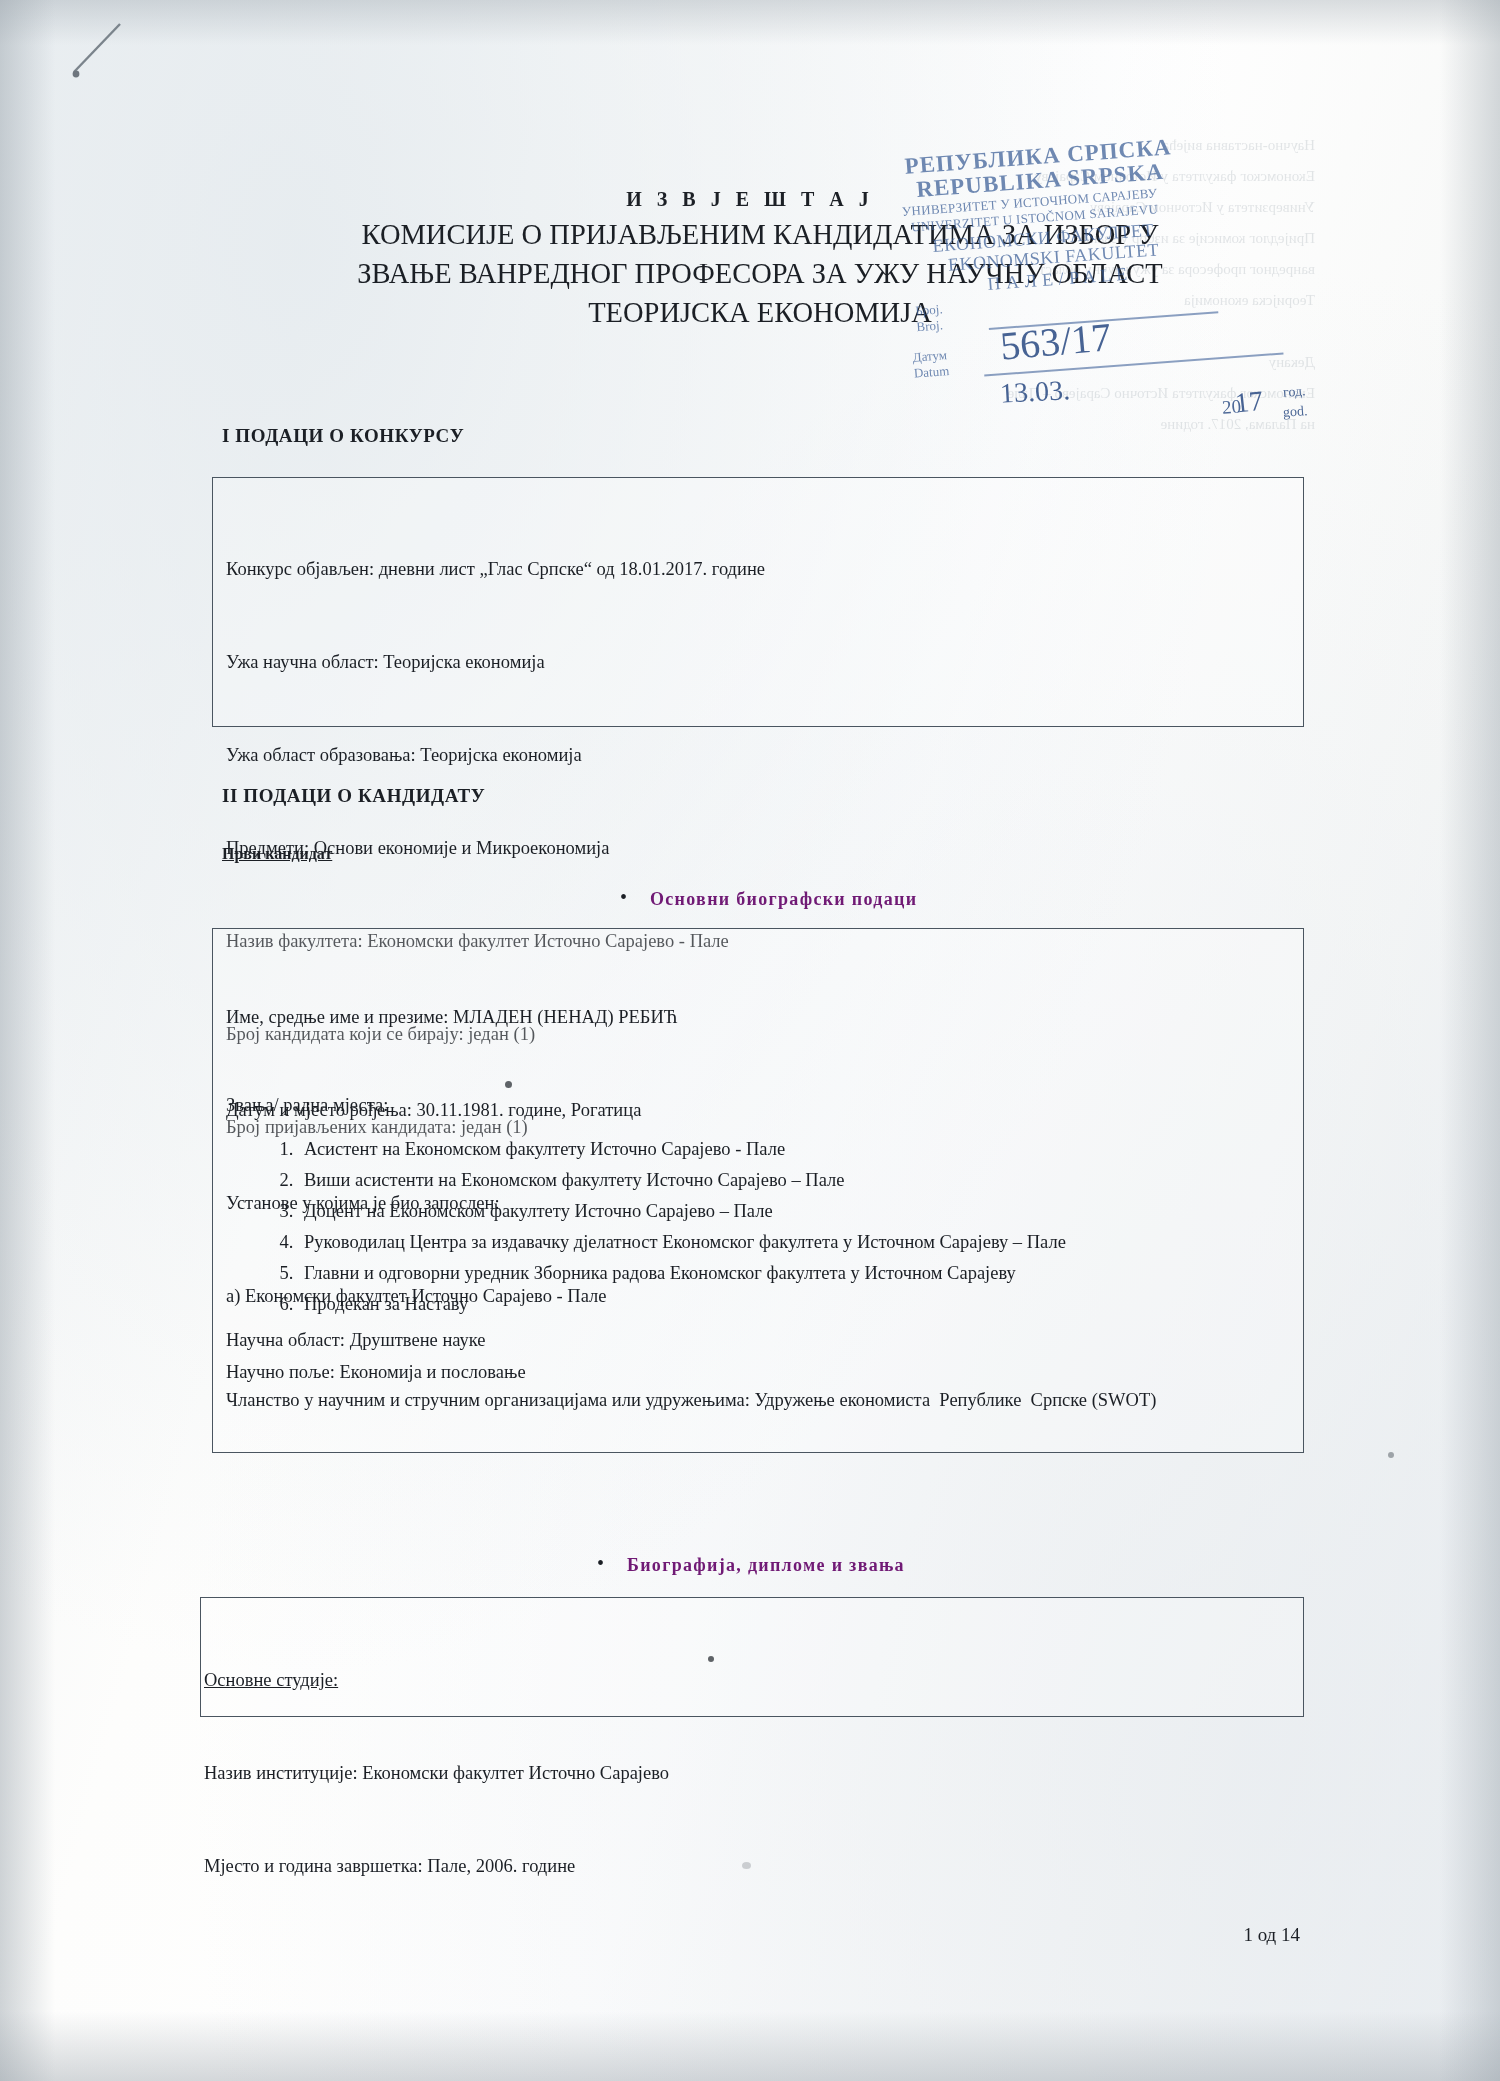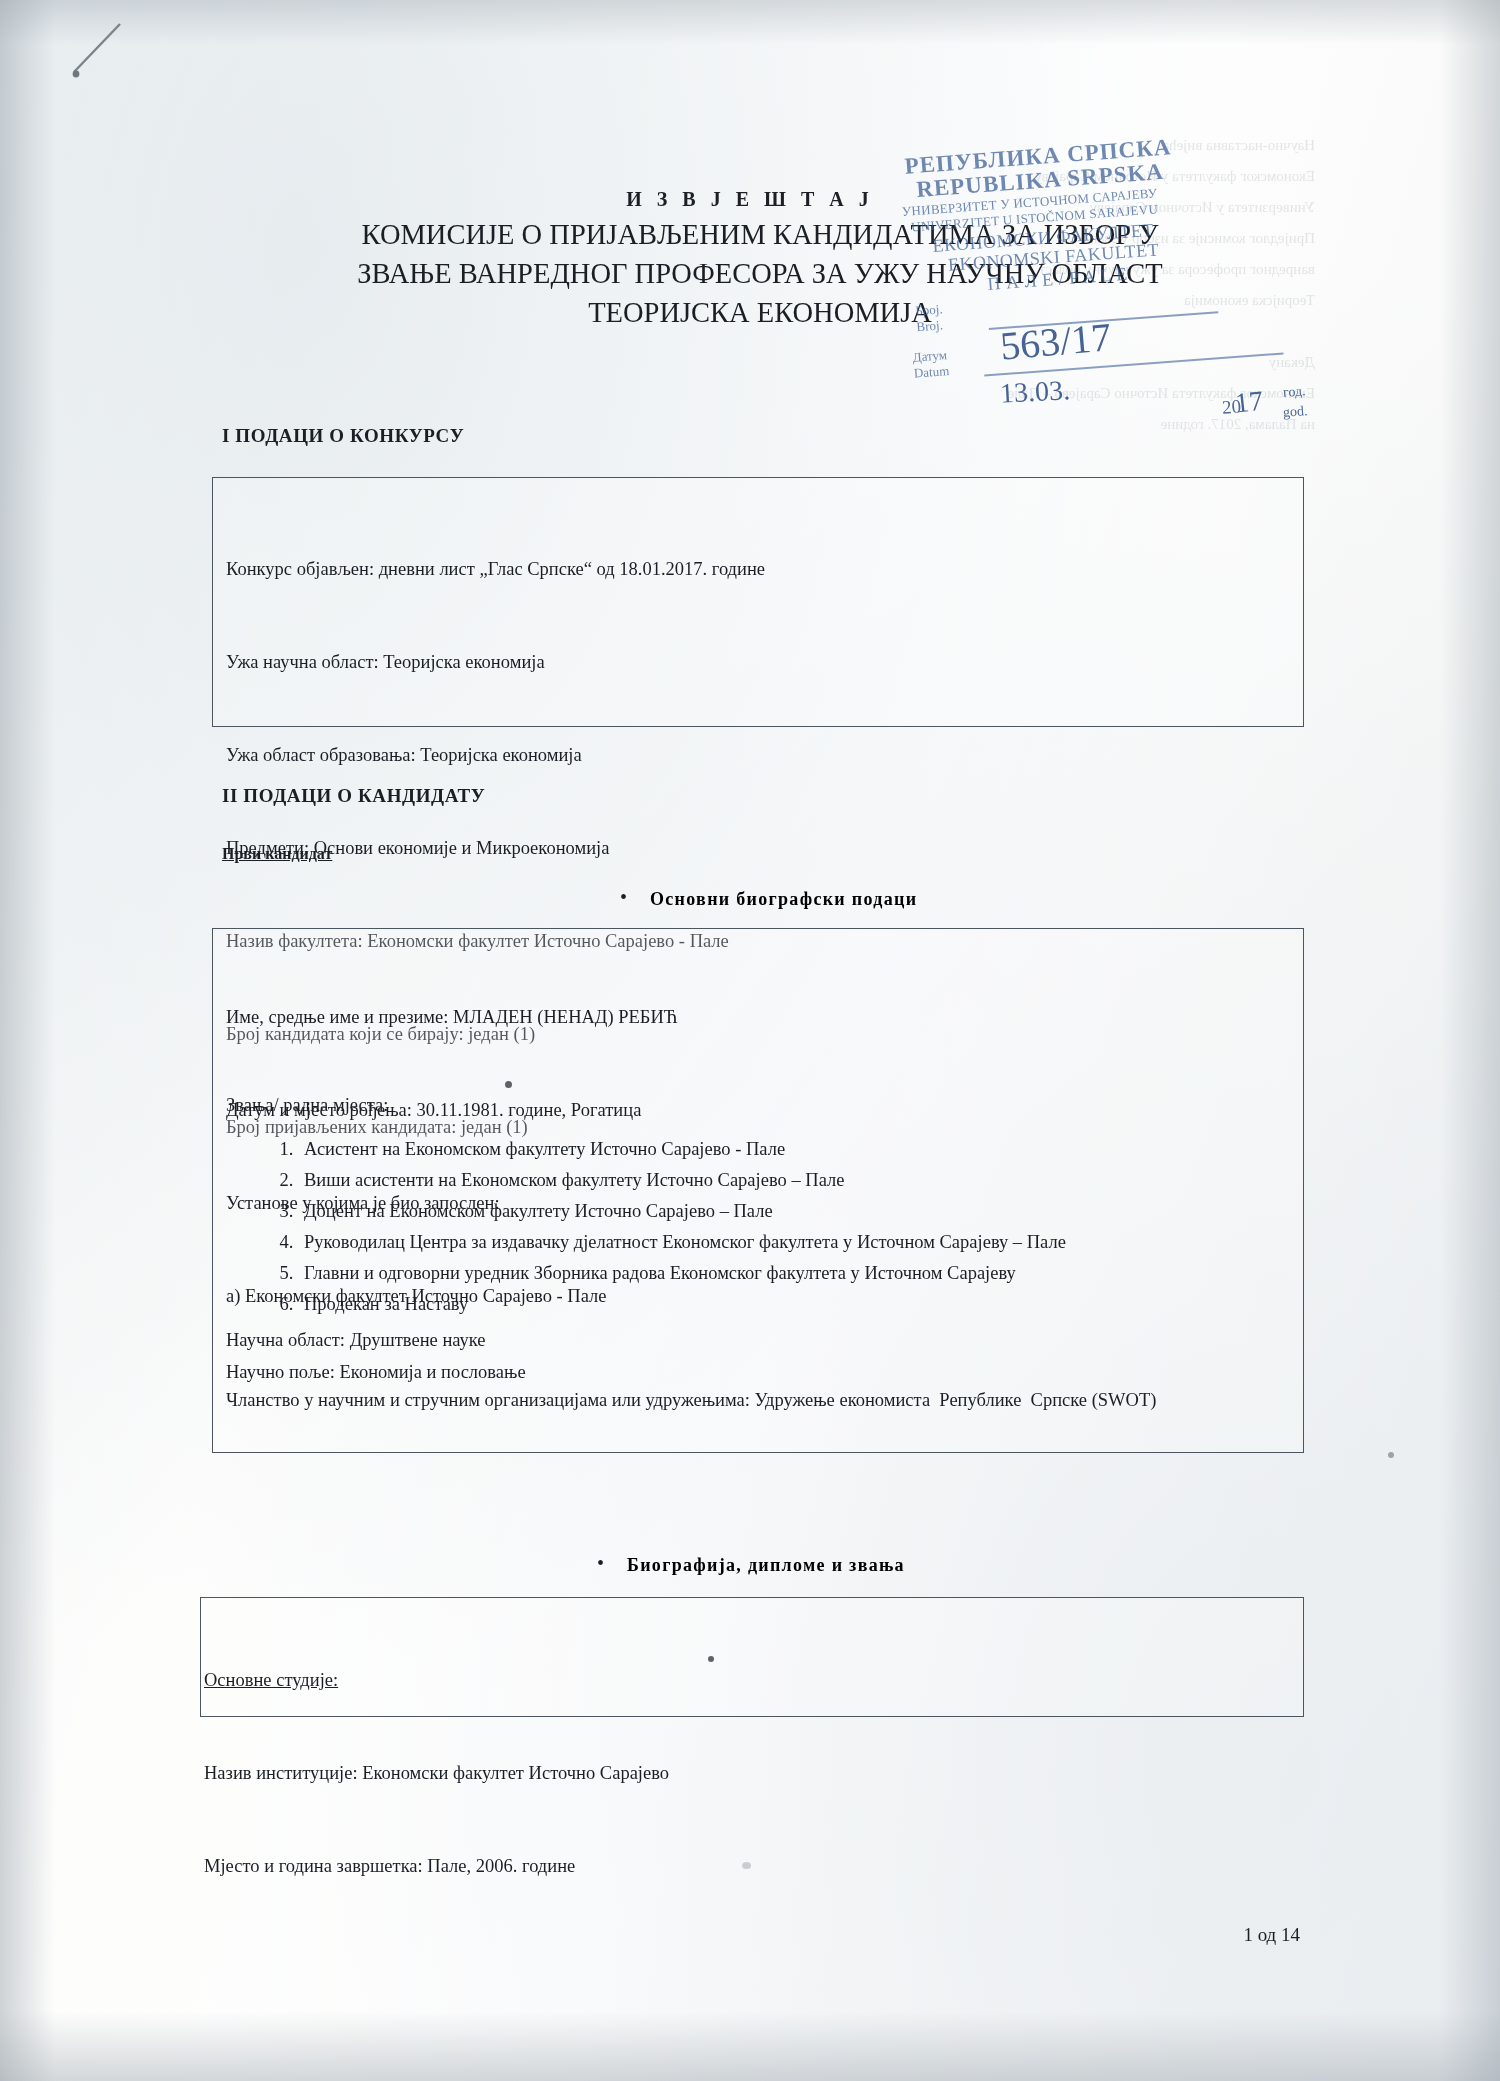--- a/index.html
+++ b/index.html
@@ -147,21 +147,21 @@
     font-size: 16px;
     font-weight: bold;
     text-decoration: underline;
     color: #1b1f25;
   }
   .bullet-h {
     position: absolute;
     font-size: 18px;
     font-weight: bold;
     letter-spacing: 1.3px;
-    color: #000000;
+    color: #701a75;
   }
   .bullet-dot {
     position: absolute;
     font-size: 20px;
     color: #1b1f25;
   }
 
   
   .box {
     position: absolute;

